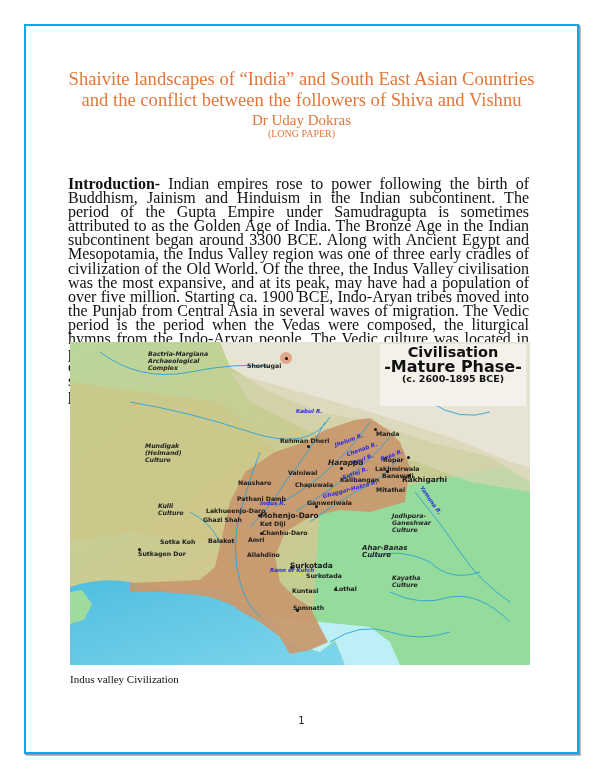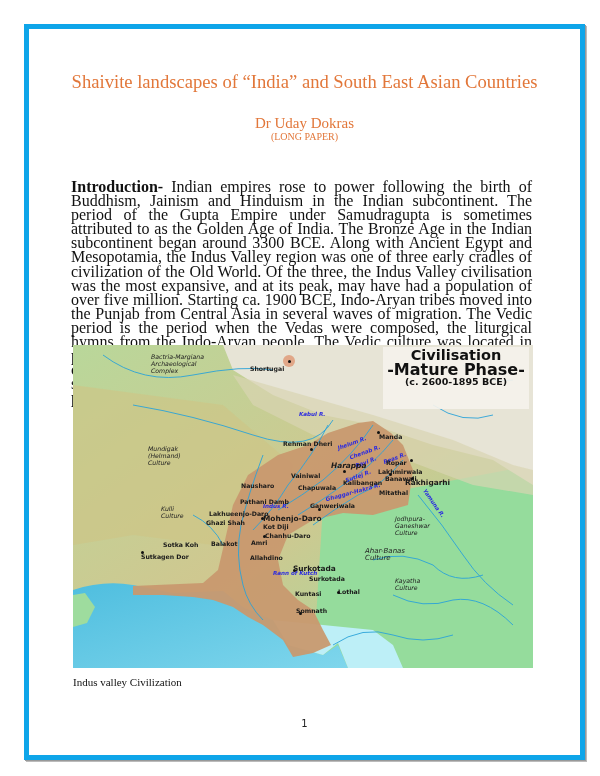--- a/index.html
+++ b/index.html
@@ -1,19 +1,19 @@
 <!DOCTYPE html>
 <html><head>
 <meta charset="utf-8">
 <style>
   html, body { margin:0; padding:0; background:#ffffff; }
   body { width:600px; height:776px; position:relative; overflow:hidden; font-family:"Liberation Serif", serif; }
   .page {
     position:absolute; left:24px; top:24px; width:551px; height:726px;
-    border:5px solid #0ea5e9; box-shadow:1px 1px 0 #999, 2px 2px 0 #bbb; background:#fff;
+    border:2px solid #0ea5e9; box-shadow:1px 1px 0 #999, 2px 2px 0 #bbb; background:#fff;
   }
   .title {
     position:absolute; left:0; right:0; top:42px; text-align:center;
     color:#e2773a; font-family:"Liberation Serif", serif; font-size:18.6px; line-height:21px;
   }
   .title .line { display:block; white-space:nowrap; }
   .author { position:absolute; left:0; right:0; top:86px; text-align:center; color:#e2773a; font-size:15px; line-height:16px; }
   .paper-type { position:absolute; left:0; right:0; top:102px; text-align:center; color:#e2773a; font-size:10px; line-height:11px; }
   .subheading { position:absolute; left:0; right:0; top:114px; text-align:center; color:#111; font-size:11px; font-weight:bold; line-height:13px; }
   .intro {
@@ -29,31 +29,32 @@
     font-family:"DejaVu Sans", sans-serif;
   }
   .mt1 { font-size:14.5px; font-weight:bold; line-height:16px; margin-top:2px; display:block; }
   .mt2 { font-size:14.5px; font-weight:bold; line-height:16px; display:block; }
   .mt3 { font-size:16px; font-weight:bold; line-height:13px; display:block; }
   .mt4 { font-size:9.5px; font-weight:bold; line-height:12px; display:block; }
   .caption { position:absolute; left:44px; top:647px; font-size:11px; color:#111; }
   .page-number { position:absolute; left:0; right:0; top:689px; text-align:center; font-size:10px; color:#222; font-family:"DejaVu Sans", sans-serif; }
   .lbl { position:absolute; font-family:"DejaVu Sans", sans-serif; font-size:6.2px; font-weight:bold; color:#1a1a1a; white-space:nowrap; line-height:7px; }
   .lbl.big { font-size:7.4px; }
-  .lbl.it { font-style:italic; font-weight:normal; color:#222; }
+  .lbl.it { font-style:italic; font-weight:bold; color:#222; }
   .lbl.river { color:#2a2ae0; font-style:italic; font-size:5.6px; }
   .dot { position:absolute; width:3px; height:3px; background:#111; border-radius:50%; }
 </style>
 </head>
 <body>
 
 <div class="page">
 
   <div class="title">
     <span class="line">Shaivite landscapes of “India” and South East Asian Countries</span>
+    <span class="line">and the conflict between the followers of Shiva and Vishnu</span>
   </div>
   <div class="author">Dr Uday Dokras</div>
   <div class="paper-type">(LONG PAPER)</div>
 
   <p class="intro"><b>Introduction-</b><span> Indian empires rose to power following the birth of Buddhism, Jainism and Hinduism in the Indian subcontinent. The period of the Gupta Empire under Samudragupta is sometimes attributed to as the Golden Age of India. The Bronze Age in the Indian subcontinent began around 3300 BCE. Along with Ancient Egypt and Mesopotamia, the Indus Valley region was one of three early cradles of civilization of the Old World. Of the three, the Indus Valley civilisation was the most expansive, and at its peak, may have had a population of over five million. Starting ca. 1900 BCE, Indo-Aryan tribes moved into the Punjab from Central Asia in several waves of migration. The Vedic period is the period when the Vedas were composed, the liturgical hymns from the Indo-Aryan people. The Vedic culture was located in part of north-west India, while other parts of India had a distinct cultural identity during this period. Many regions of the Indian subcontinent transitioned from the Chalcolithic to the Iron Age in this period.</span></p>
 
   <div class="map">
     <svg viewBox="0 0 460 323" xmlns="http://www.w3.org/2000/svg">
       <defs>
         <linearGradient id="landg" x1="0" y1="0" x2="1" y2="1">

